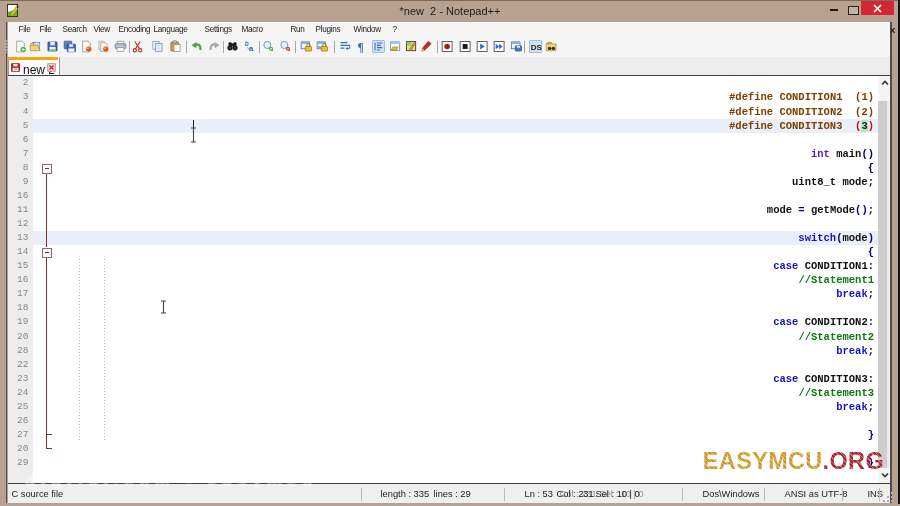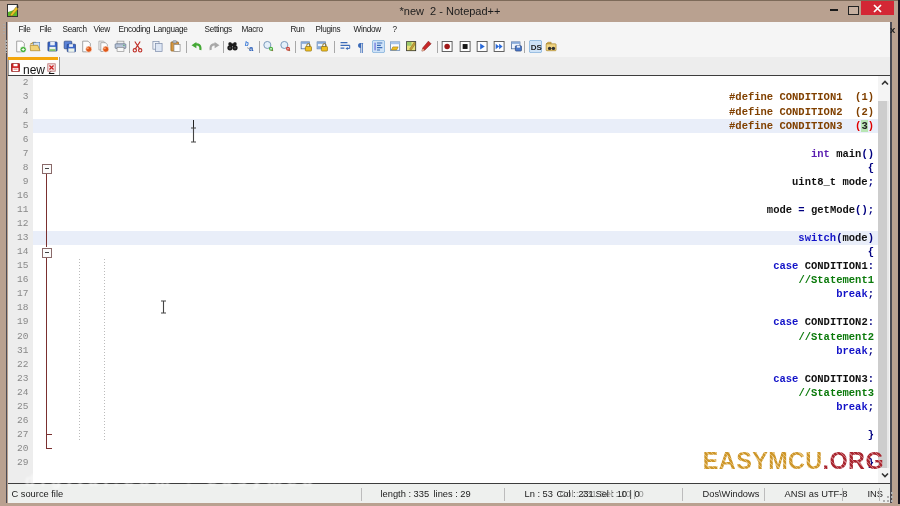--- a/index.html
+++ b/index.html
@@ -321,21 +321,21 @@
     <div>11</div>
     <div>12</div>
     <div>13</div>
     <div>14</div>
     <div>15</div>
     <div>16</div>
     <div>17</div>
     <div>18</div>
     <div>19</div>
     <div>20</div>
-    <div>31</div>
+    <div>28</div>
     <div>22</div>
     <div>23</div>
     <div>24</div>
     <div>25</div>
     <div>26</div>
     <div>27</div>
     <div>20</div>
     <div>29</div>
   </div>
 

